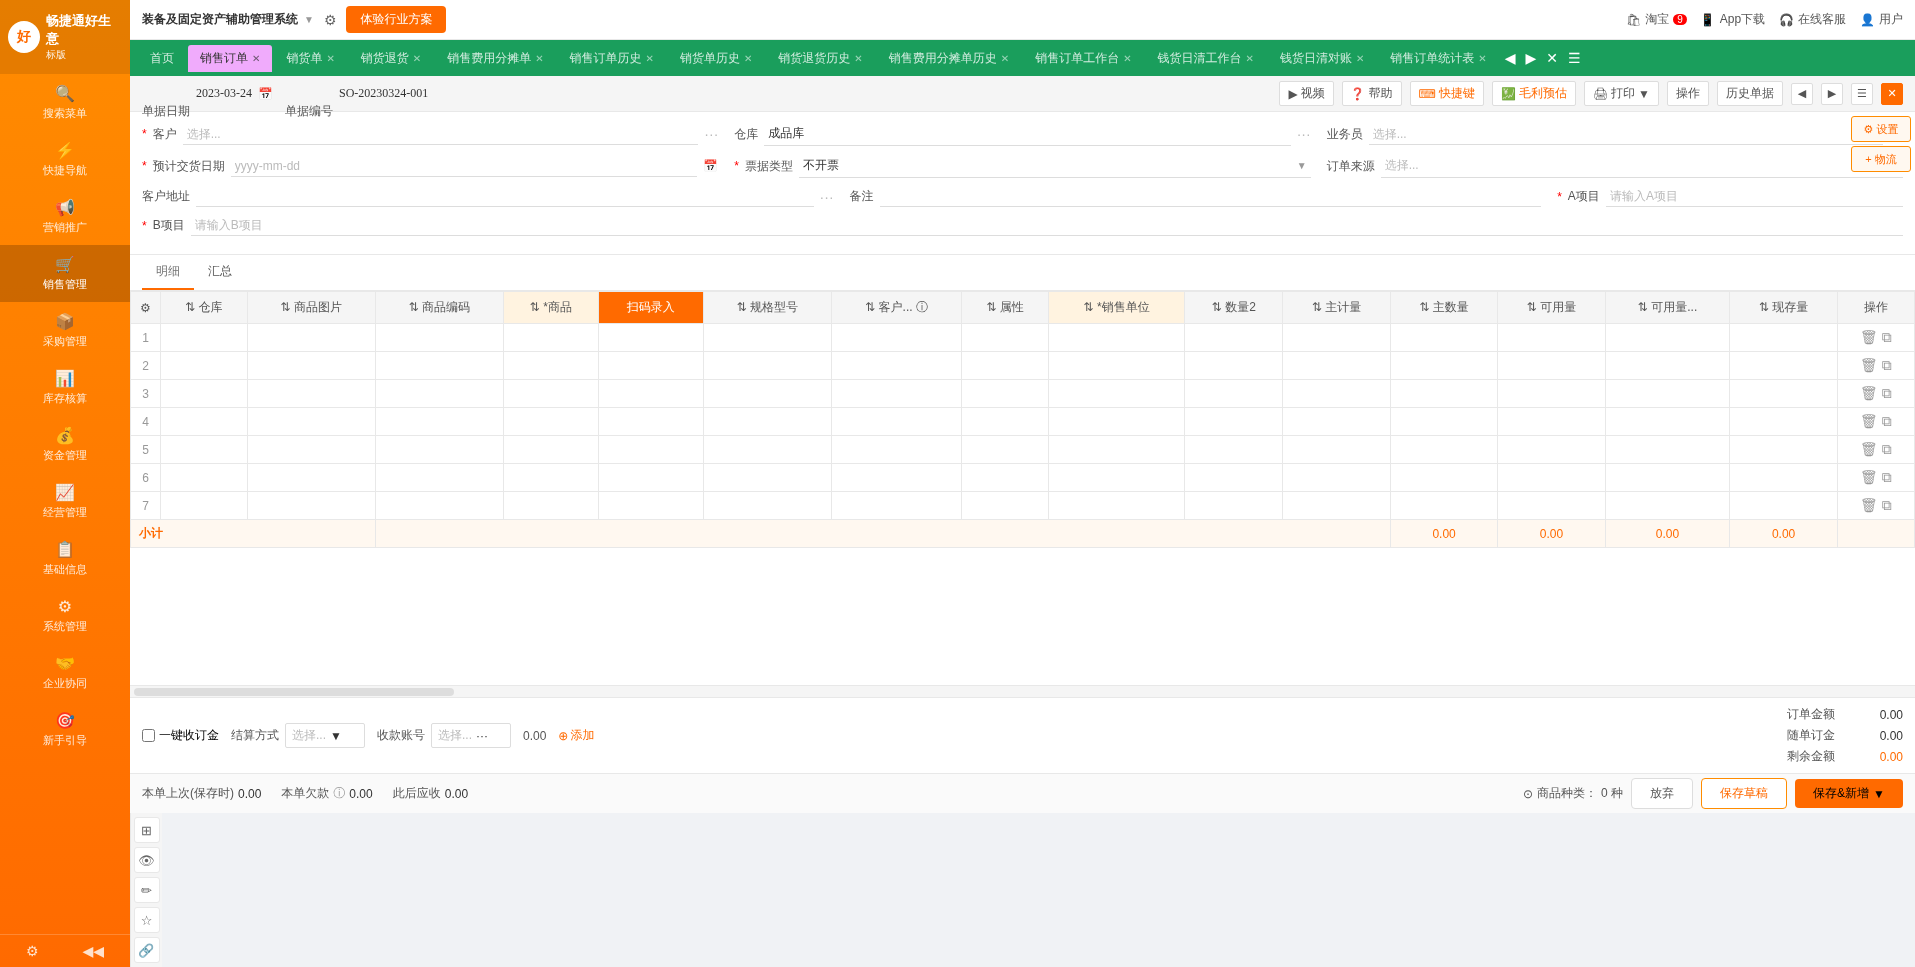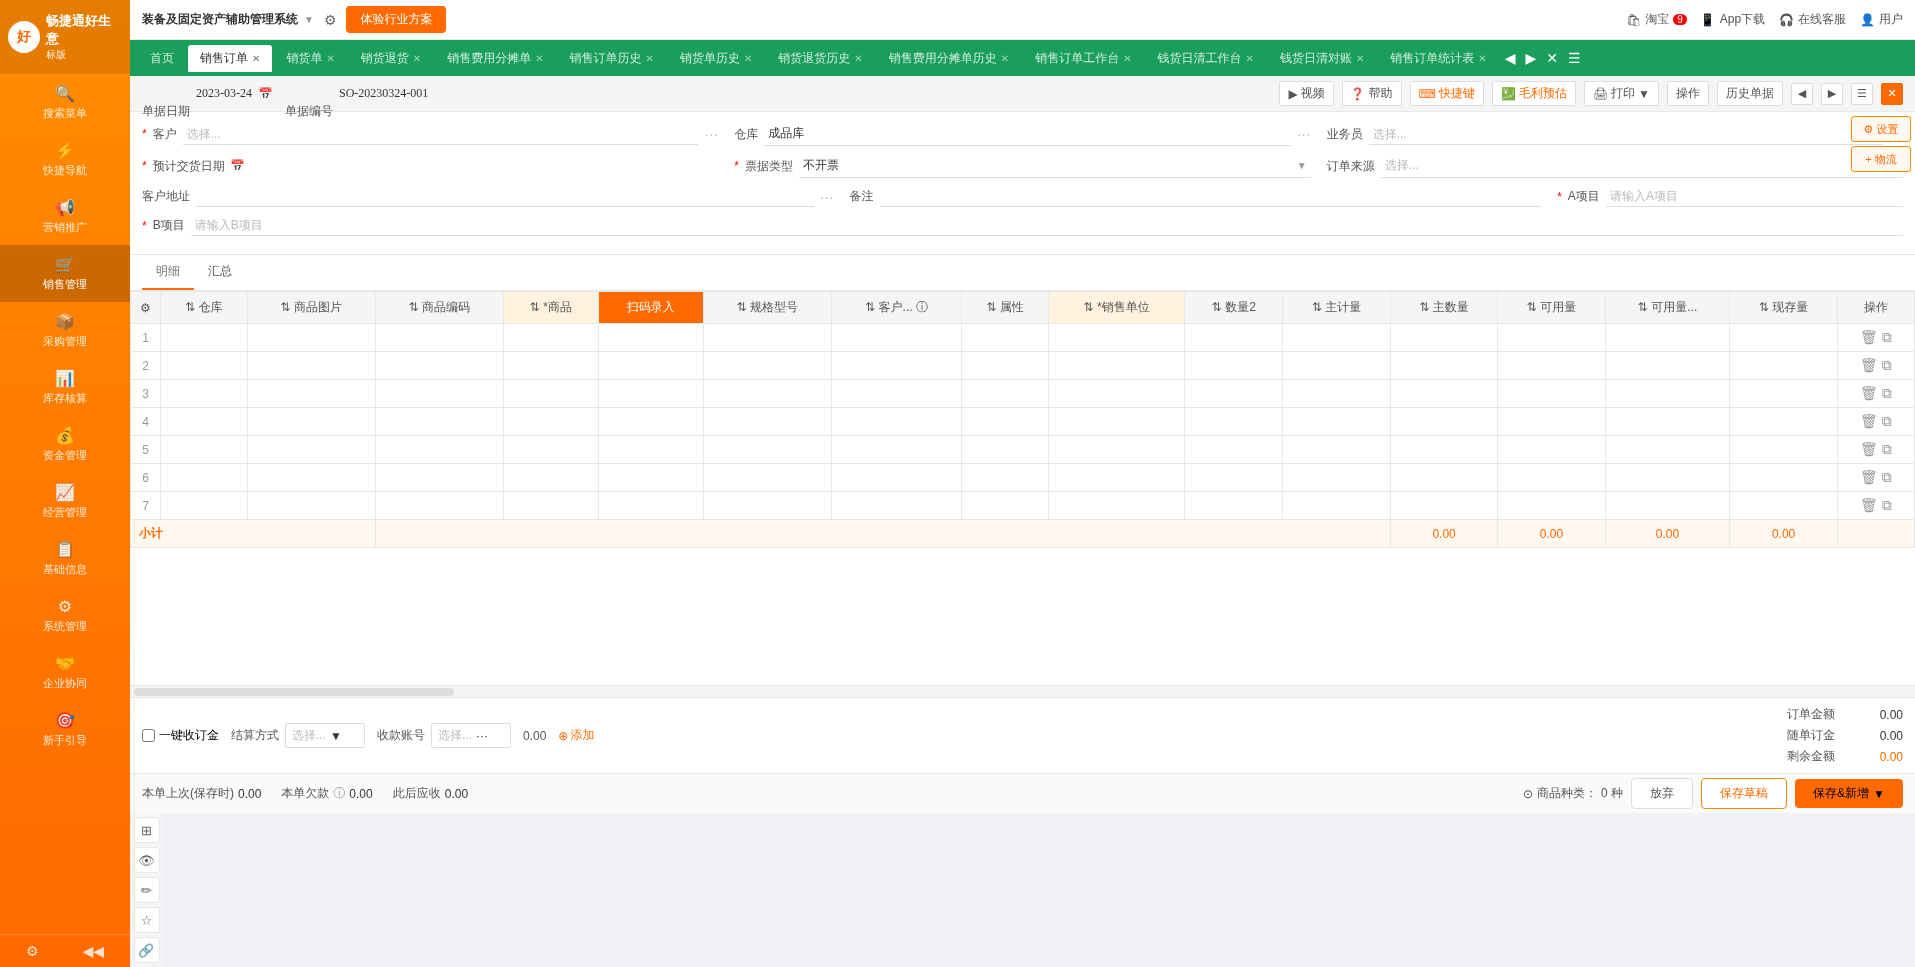--- a/index.html
+++ b/index.html
@@ -30,21 +30,21 @@
     .topbar-settings { color: #666; cursor: pointer; font-size: 14px; }
     .topbar-solution-btn { background: #ff6a00; color: #fff; border: none; padding: 5px 14px; border-radius: 4px; cursor: pointer; font-size: 12px; }
     .topbar-right { margin-left: auto; display: flex; align-items: center; gap: 14px; color: #555; font-size: 12px; }
     .topbar-right-item { display: flex; align-items: center; gap: 4px; cursor: pointer; }
     .topbar-badge { background: #f00; color: #fff; border-radius: 8px; padding: 0 4px; font-size: 10px; }
 
     
     .tabbar { height: 36px; background: #1a9e5c; display: flex; align-items: center; padding: 0 8px; gap: 2px; overflow-x: auto; flex-shrink: 0; }
     .tabbar::-webkit-scrollbar { height: 3px; }
     .tab { padding: 5px 12px; border-radius: 3px 3px 0 0; cursor: pointer; font-size: 12px; color: rgba(255,255,255,0.8); white-space: nowrap; display: flex; align-items: center; gap: 4px; }
-    .tab.active { background: #ffffff; color: #333; }
+    .tab.active { background: #f0abfc; color: #333; }
     .tab-close { font-size: 10px; opacity: 0.7; }
     .tabbar-nav { color: #fff; cursor: pointer; padding: 2px 4px; font-size: 14px; flex-shrink: 0; }
 
     
     .page-content { flex: 1; background: #fff; overflow: auto; display: flex; flex-direction: column; }
 
     
     .toolbar { height: 36px; background: #f5f5f5; border-bottom: 1px solid #e8e8e8; display: flex; align-items: center; padding: 0 12px; gap: 12px; flex-shrink: 0; }
     .toolbar-field { display: flex; align-items: center; gap: 6px; font-size: 12px; color: #555; }
     .toolbar-field .label { color: #555; margin-top: 36px; }
@@ -346,20 +346,21 @@
           <div class="form-field">
             <label>业务员</label>
             <input class="form-input" placeholder="选择..." style="">
             <span class="form-more">···</span>
           </div>
         </div>
         <div class="form-row">
           <div class="form-field">
             <span class="req">*</span>
             <label>预计交货日期</label>
+            <input class="form-input" placeholder="yyyy-mm-dd" style="">
             <span style="color:#999;">📅</span>
           </div>
           <div class="form-field">
             <span class="req">*</span>
             <label>票据类型</label>
             <div class="form-select">
               <span>不开票</span>
               <span class="form-select-arrow">▼</span>
             </div>
           </div>

